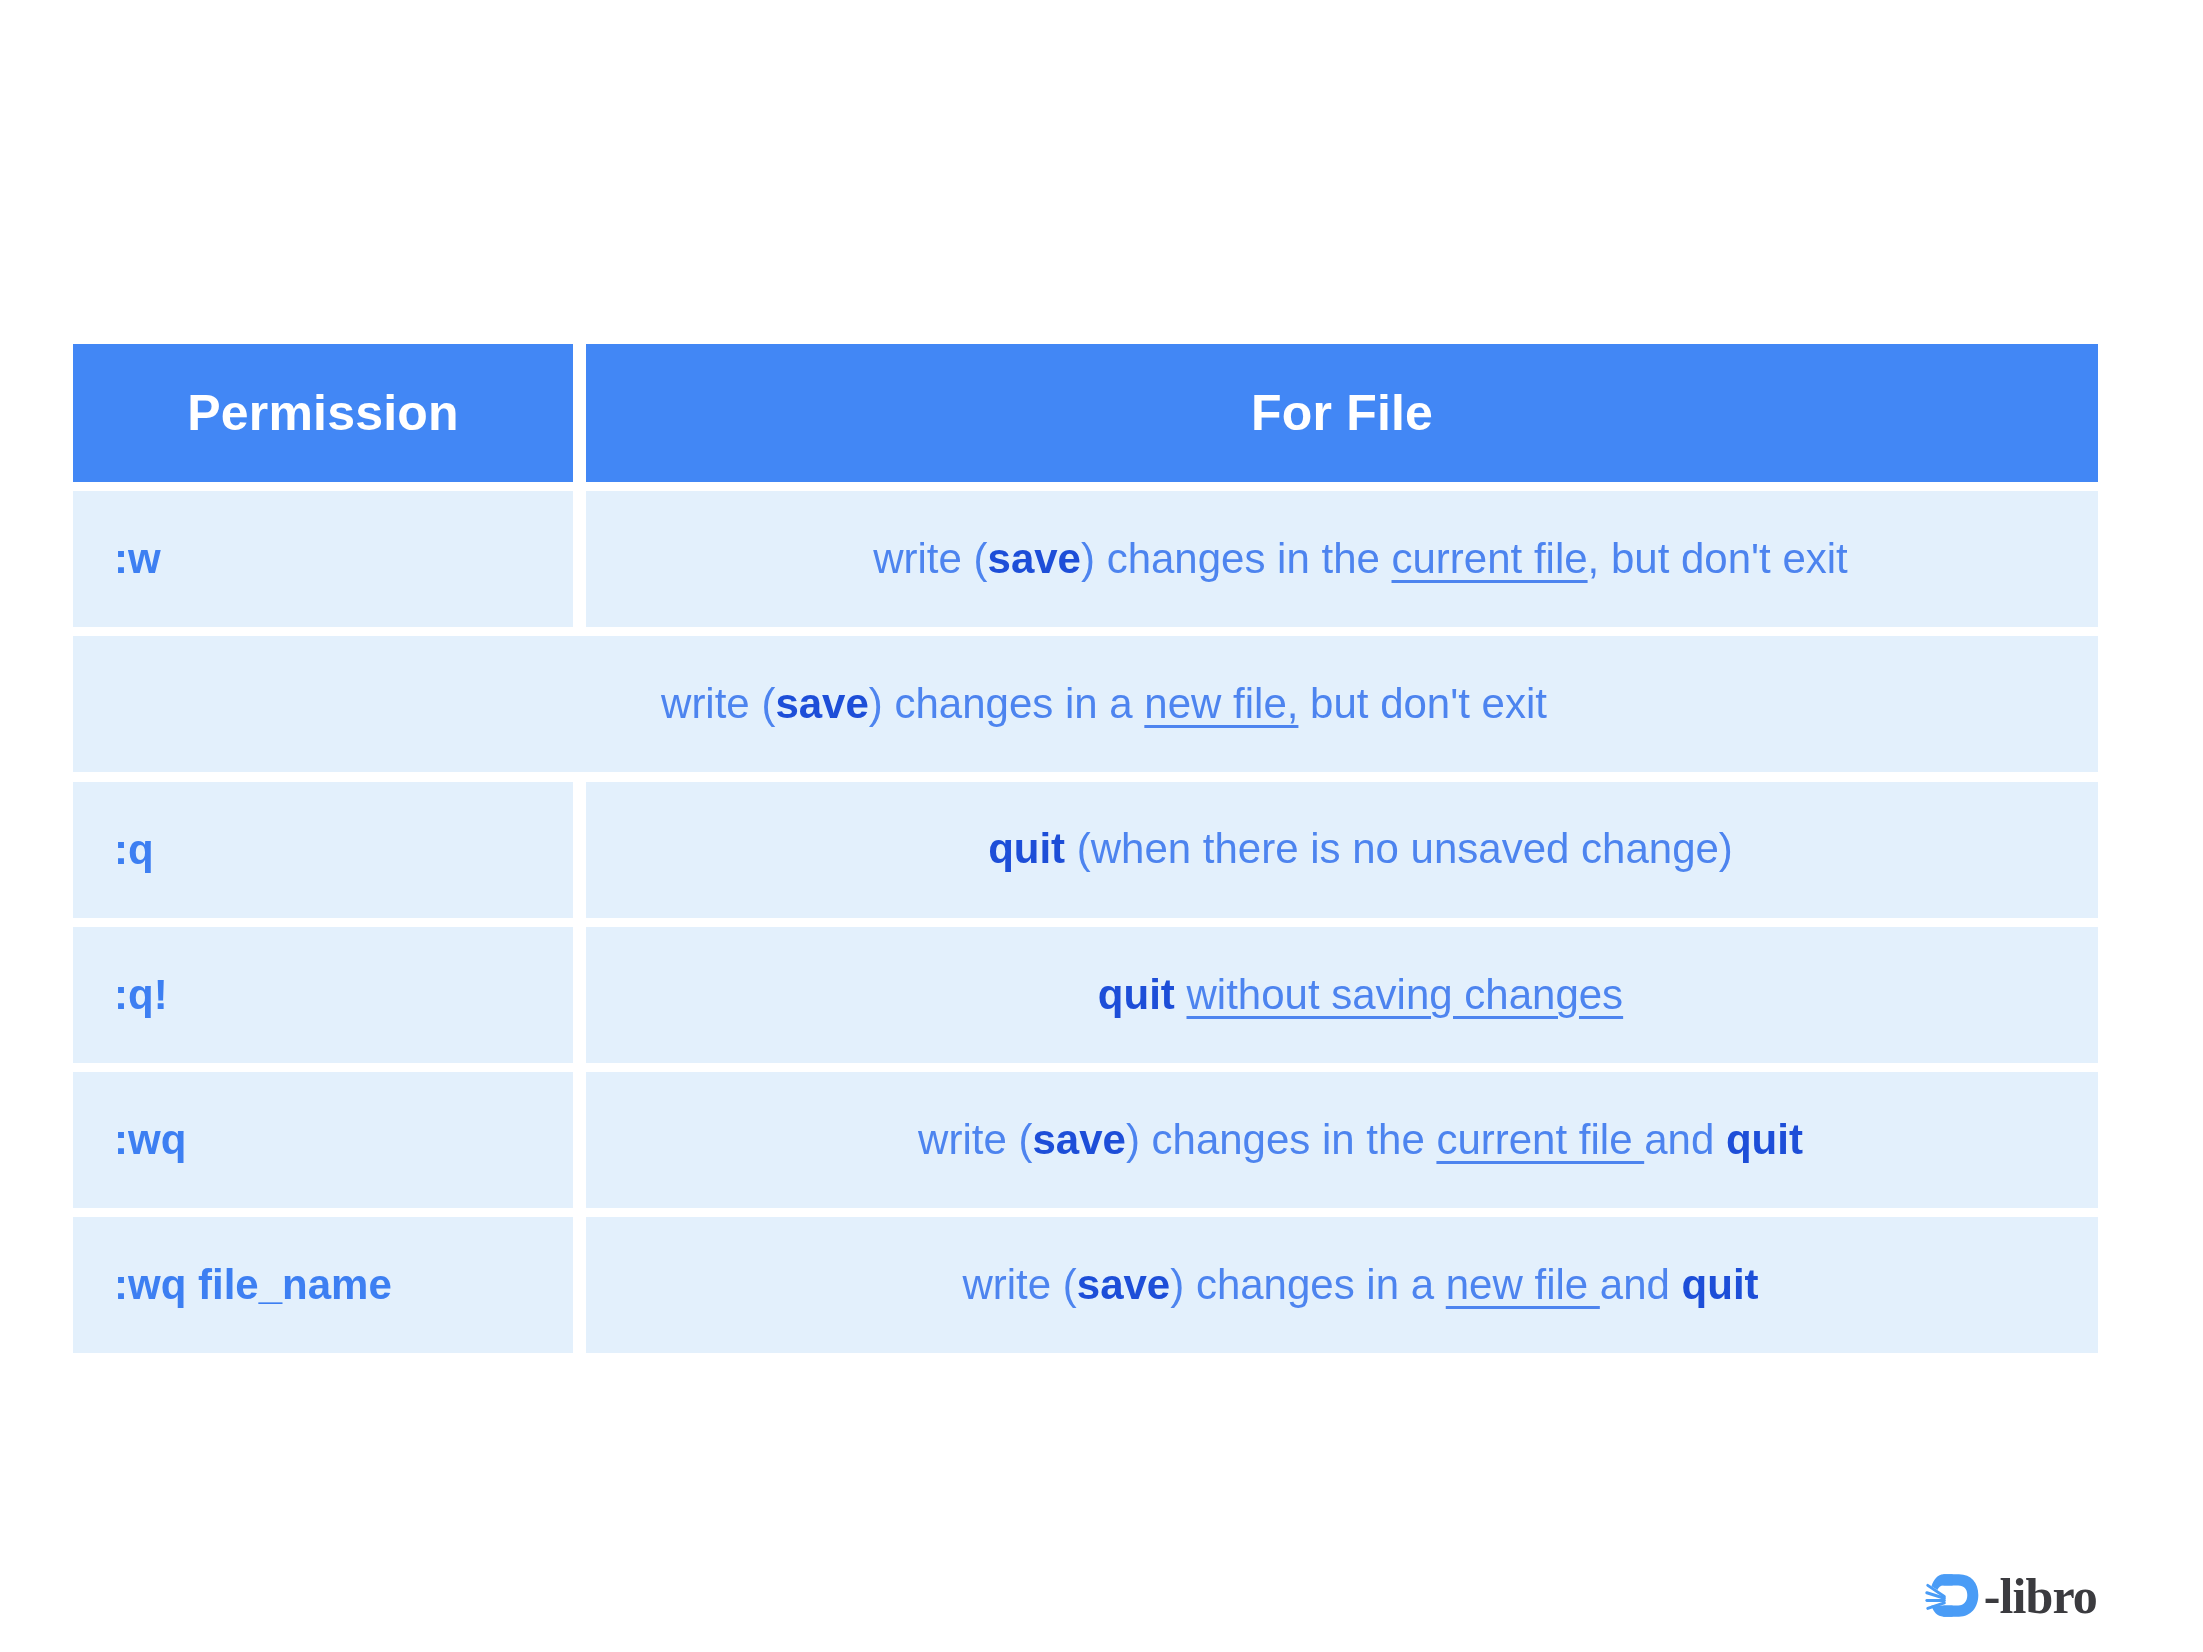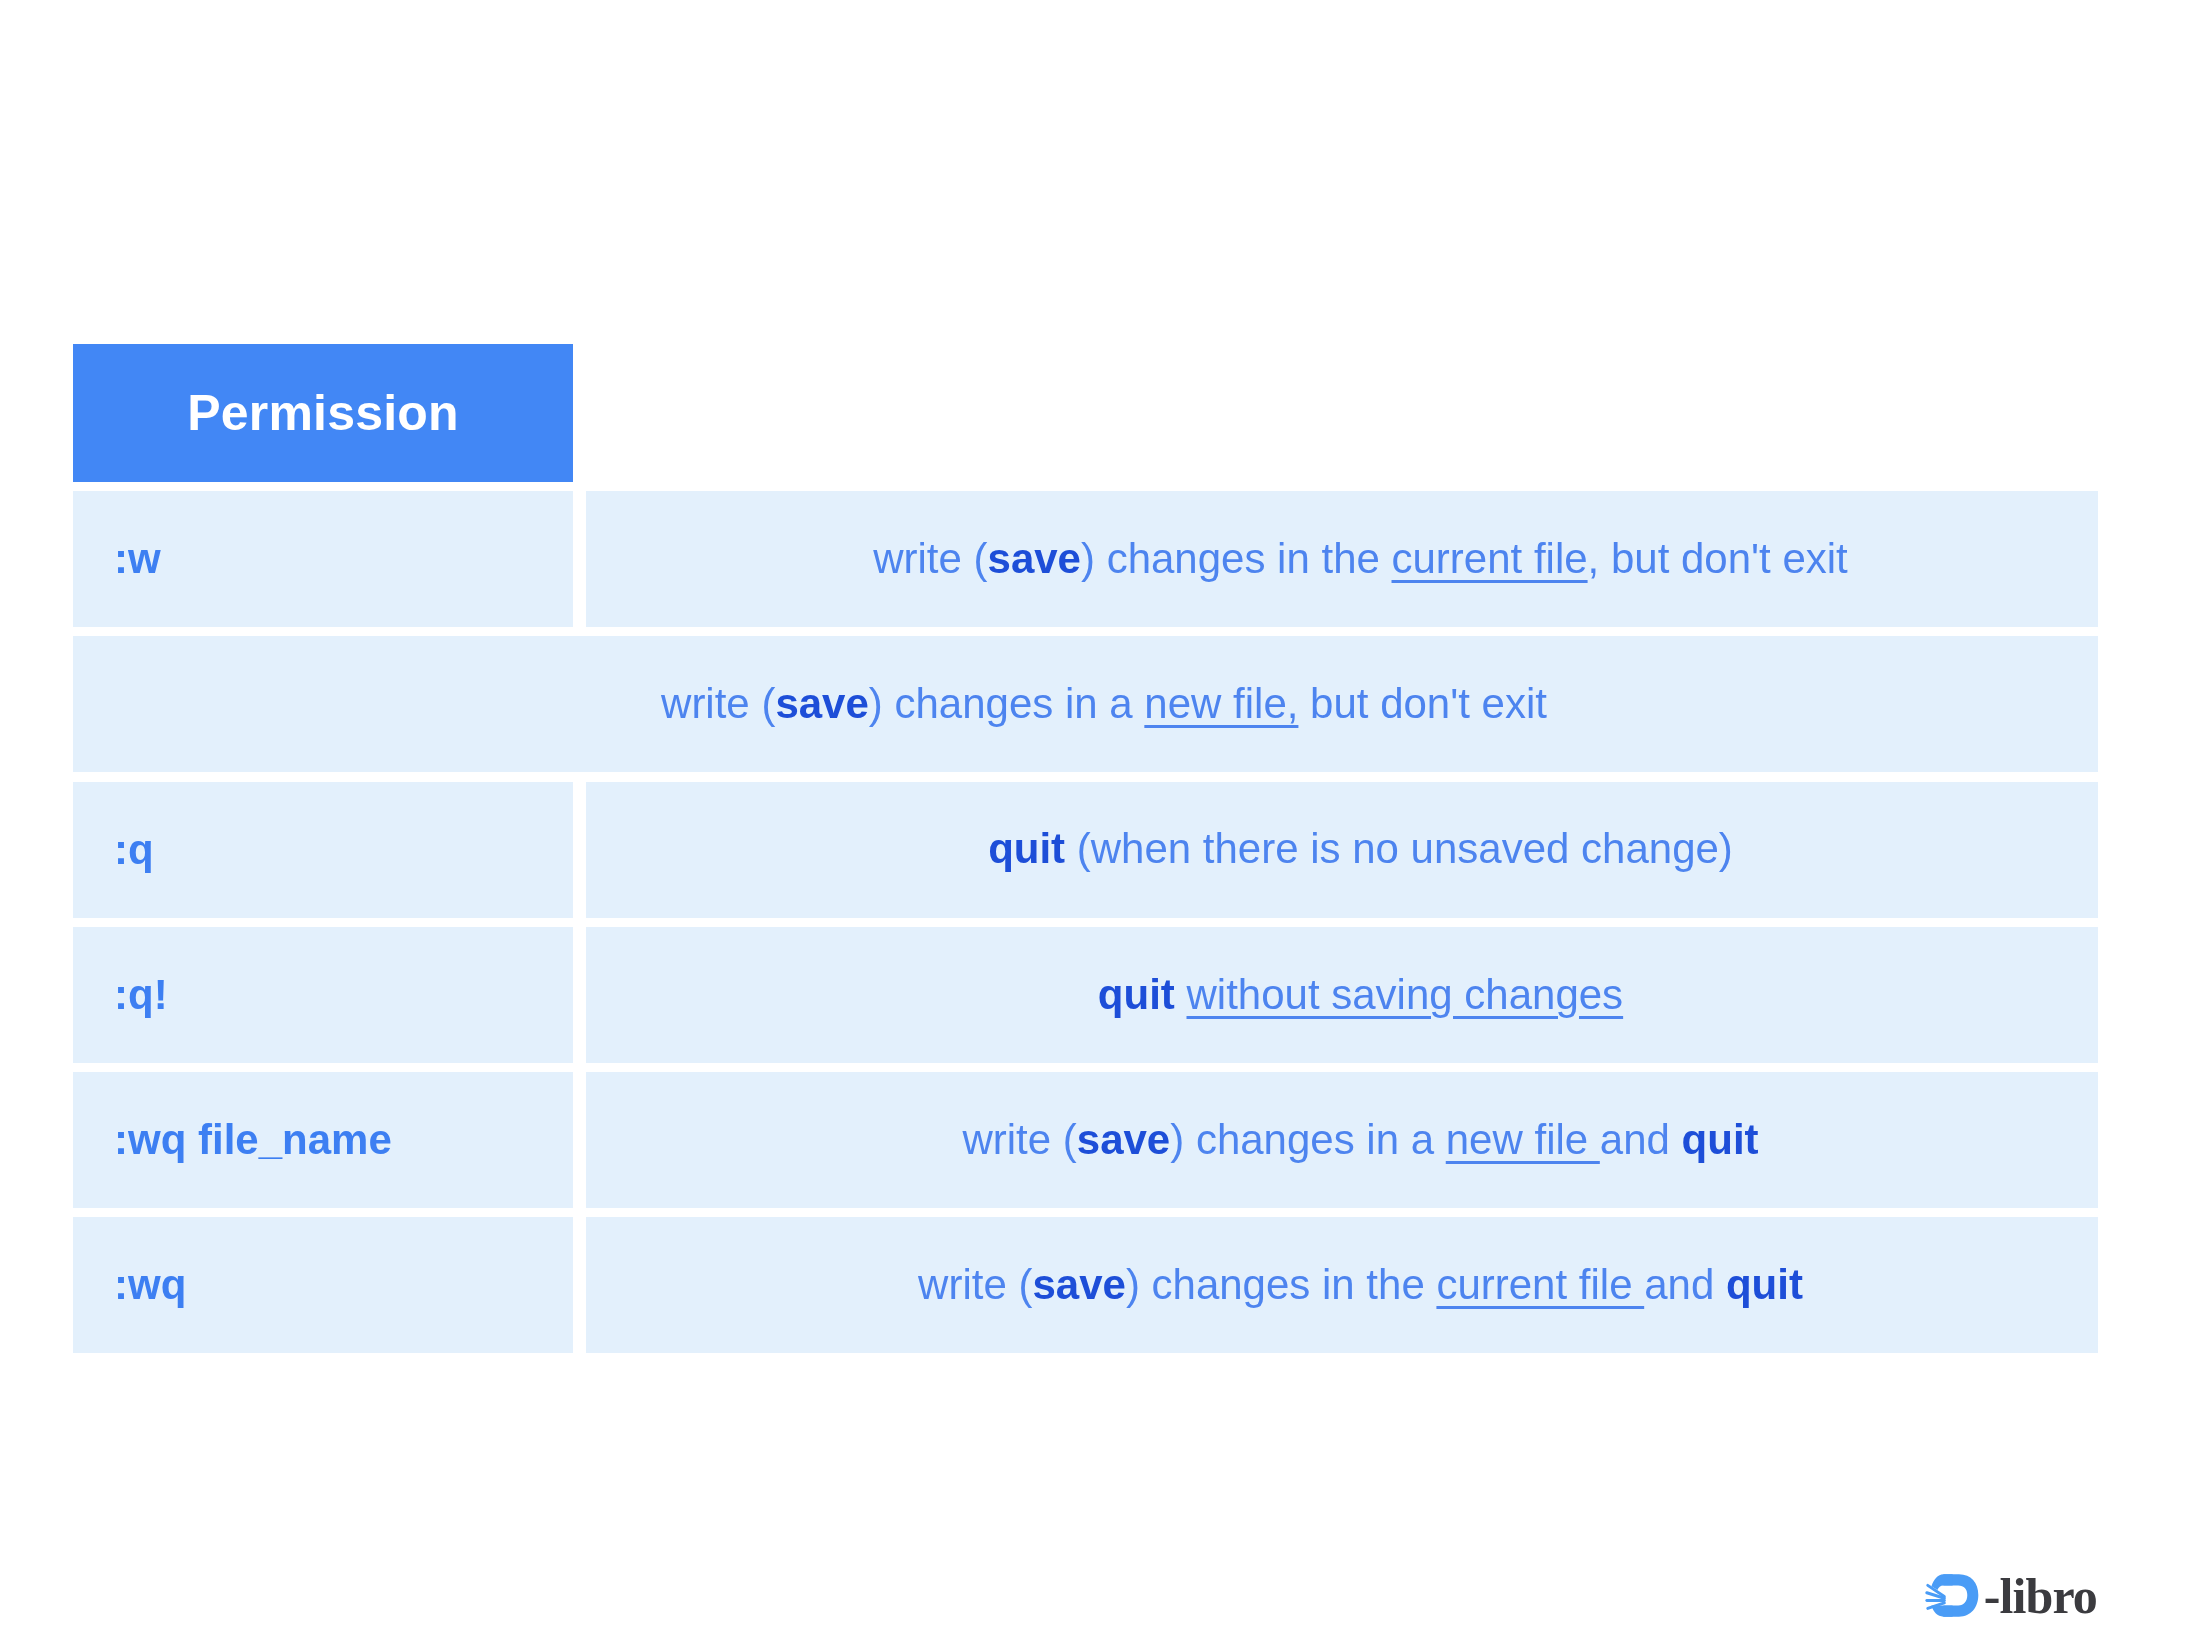--- a/index.html
+++ b/index.html
@@ -145,20 +145,23 @@
 <body>
 
 <div class="page">
 
   <div class="table">
 
     <div class="row header">
       <div class="cell-left">
         <span class="header-text">Permission</span>
       </div>
+      <div class="cell-right">
+        <span class="header-text">For File</span>
+      </div>
     </div>
 
     <div class="row body-row">
       <div class="cell-left">
         <span class="cmd">:w</span>
       </div>
       <div class="cell-right">
         <span class="desc"><span>write (</span><b>save</b><span>) changes in the </span><u>current file</u><span>, but don't exit</span></span>
       </div>
     </div>
@@ -182,33 +185,33 @@
       <div class="cell-left">
         <span class="cmd">:q!</span>
       </div>
       <div class="cell-right">
         <span class="desc"><b>quit</b><span> </span><u>without saving changes</u></span>
       </div>
     </div>
 
     <div class="row body-row">
       <div class="cell-left">
+        <span class="cmd">:wq</span>
+      </div>
+      <div class="cell-right">
+        <span class="desc"><span>write (</span><b>save</b><span>) changes in the </span><u>current file </u><span>and </span><b>quit</b></span>
+      </div>
+    </div>
+
+    <div class="row body-row">
+      <div class="cell-left">
         <span class="cmd">:wq file_name</span>
       </div>
       <div class="cell-right">
         <span class="desc"><span>write (</span><b>save</b><span>) changes in a </span><u>new file </u><span>and </span><b>quit</b></span>
-      </div>
-    </div>
-
-    <div class="row body-row">
-      <div class="cell-left">
-        <span class="cmd">:wq</span>
-      </div>
-      <div class="cell-right">
-        <span class="desc"><span>write (</span><b>save</b><span>) changes in the </span><u>current file </u><span>and </span><b>quit</b></span>
       </div>
     </div>
 
   </div>
 
   <div class="logo">
     <span class="logo-mark">
       <svg width="57" height="57" viewBox="0 0 62 62" xmlns="http://www.w3.org/2000/svg">
         <path d="M20 8 H37 C50 8 58 17 58 30.5 C58 44 50 54 37 54 H20 V42 H36 C42.5 42 46 37 46 30.5 C46 24 42.5 20 36 20 H20 Z" fill="#4a9cf6"></path>
         <path d="M20 8 H30 V20 H20 C17 20 14.5 22 13.5 25 L7 21 C9.5 13.5 14 8 20 8 Z" fill="#4a9cf6"></path>

